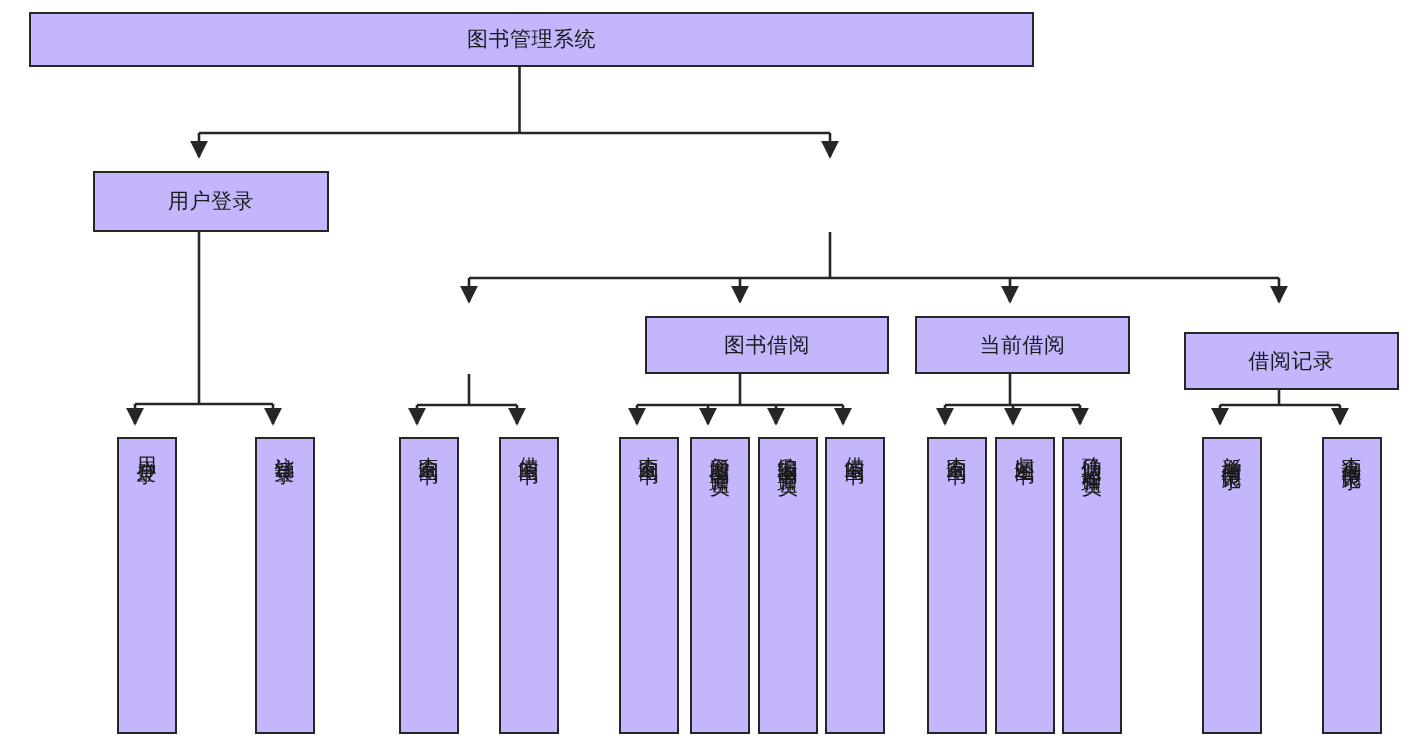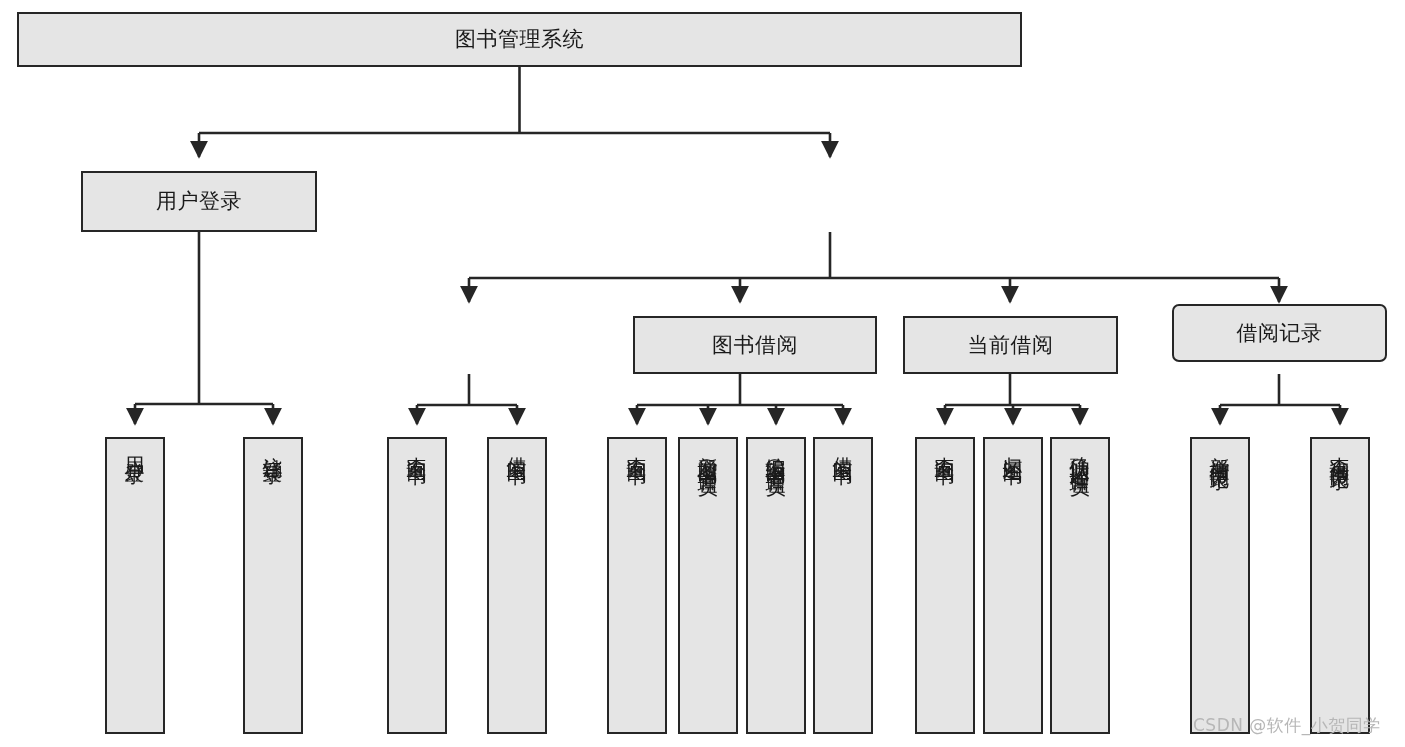--- a/index.html
+++ b/index.html
@@ -24,25 +24,26 @@
     left: 0;
     top: 0;
     width: 1405px;
     height: 747px;
     pointer-events: none;
   }
   .node {
     position: absolute;
     box-sizing: border-box;
     border: 2px solid #262626;
-    background: #e5e5e5;
+    background: #c4b5fd;
     display: flex;
     align-items: center;
     justify-content: center;
     color: #1a1a1a;
+    margin-left: 12px;
   }
   .node .label {
     display: block;
     text-align: center;
     line-height: 1.18;
     white-space: pre;
   }
   .node.horizontal .label {
     font-size: 21px;
     letter-spacing: 0.5px;
@@ -131,21 +132,21 @@
   <div class="node horizontal" style="left: 81px; top: 171px; width: 236px; height: 61px;">
     <span class="label">用户登录</span>
   </div>
 
   <div class="node horizontal" style="left: 633px; top: 316px; width: 244px; height: 58px;">
     <span class="label">图书借阅</span>
   </div>
   <div class="node horizontal" style="left: 903px; top: 316px; width: 215px; height: 58px;">
     <span class="label">当前借阅</span>
   </div>
-  <div class="node horizontal" style="left: 1172px; top: 304px; width: 215px; height: 58px; border-radius: 7px;">
+  <div class="node horizontal" style="left: 1172px; top: 332px; width: 215px; height: 58px;">
     <span class="label">借阅记录</span>
   </div>
 
   <div class="node vertical" style="left: 105px; top: 437px; width: 60px; height: 297px;">
     <span class="label">用户登录</span>
   </div>
   <div class="node vertical" style="left: 243px; top: 437px; width: 60px; height: 297px;">
     <span class="label">注销登录</span>
   </div>
   <div class="node vertical" style="left: 387px; top: 437px; width: 60px; height: 297px;">
@@ -175,15 +176,14 @@
   <div class="node vertical" style="left: 1050px; top: 437px; width: 60px; height: 297px;">
     <span class="label">确认归还（管理员）</span>
   </div>
   <div class="node vertical" style="left: 1190px; top: 437px; width: 60px; height: 297px;">
     <span class="label">新增借阅记录</span>
   </div>
   <div class="node vertical" style="left: 1310px; top: 437px; width: 60px; height: 297px;">
     <span class="label">查询借阅记录</span>
   </div>
 
-  <div class="watermark" style="left: 1193px; top: 714px; color: rgb(183, 183, 183);">CSDN @软件_小贺同学</div>
 
 </div>
 
 </body></html>

